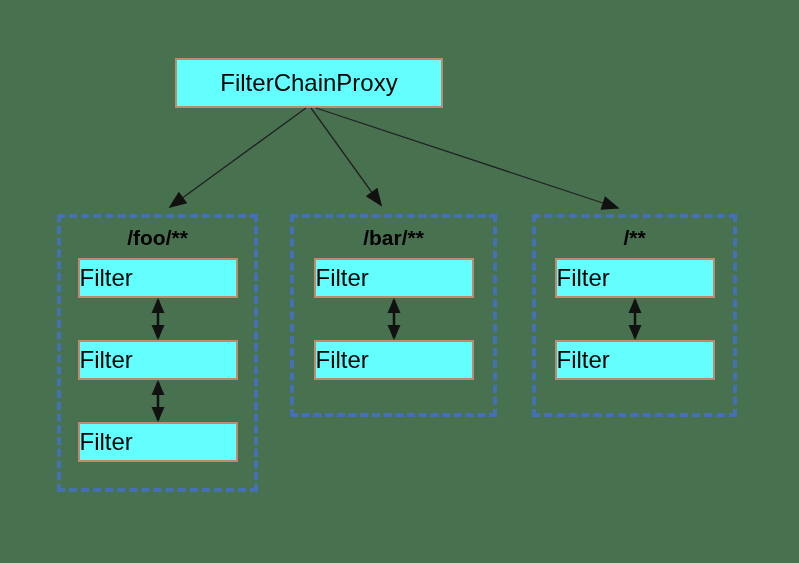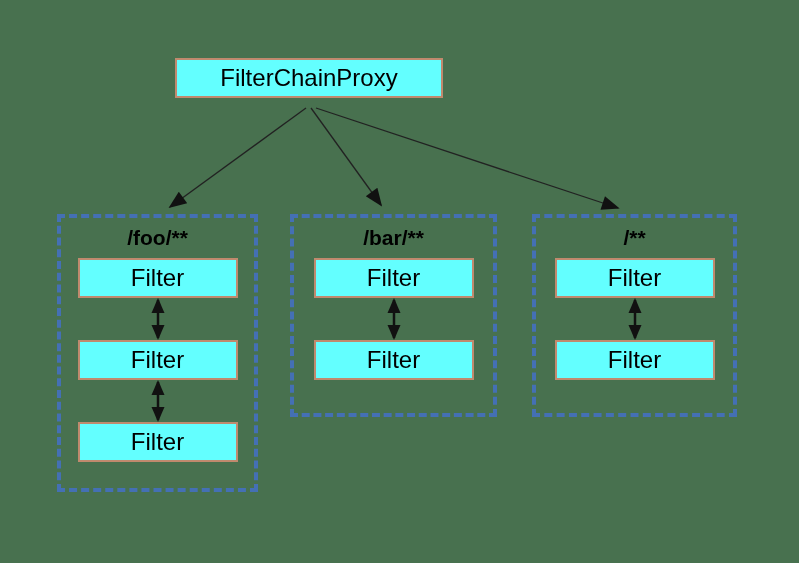--- a/index.html
+++ b/index.html
@@ -20,21 +20,21 @@
     width: 799px;
     height: 563px;
     background: var(--bg);
     overflow: hidden;
   }
   .proxy-box {
     position: absolute;
     left: 175px;
     top: 58px;
     width: 268px;
-    height: 40px;
+    height: 50px;
     background: var(--node-fill);
     border: 2px solid var(--node-border);
     display: flex;
     align-items: center;
     justify-content: center;
     font-size: 24px;
   }
   .connector-layer {
     position: absolute;
     left: 0;
@@ -64,21 +64,21 @@
     flex-direction: column;
     align-items: center;
   }
   .filter-box {
     width: 160px;
     height: 40px;
     background: var(--node-fill);
     border: 2px solid var(--node-border);
     display: flex;
     align-items: center;
-    justify-content: center;
+    justify-content: flex-start;
     font-size: 24px;
   }
   .varrow { display: block; }
   .varrow polygon { fill: var(--arrow); }
   .varrow line { stroke: var(--arrow); }
 </style>
 </head>
 <body>
 
 <div class="canvas">

